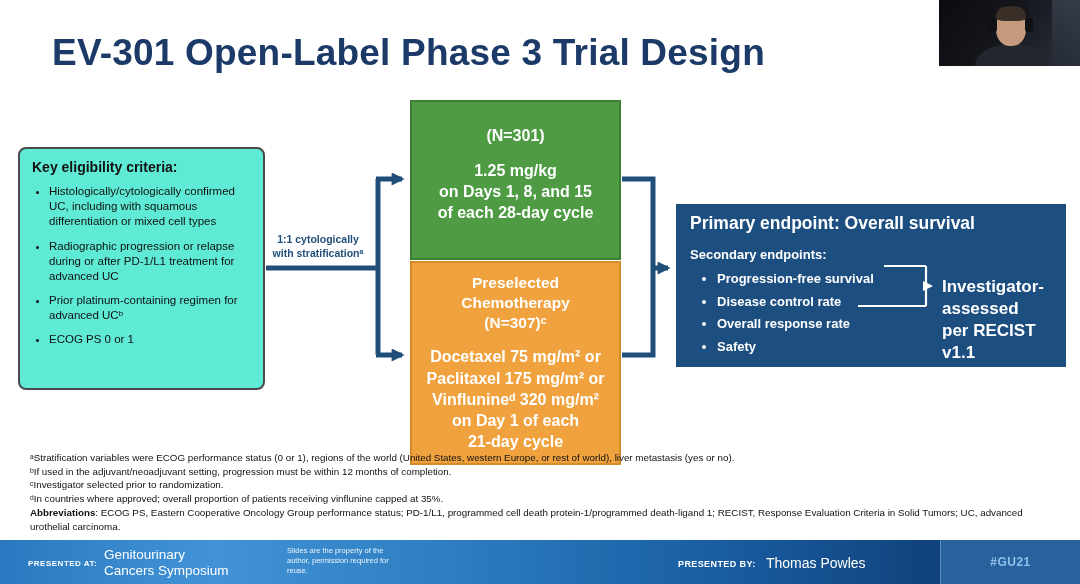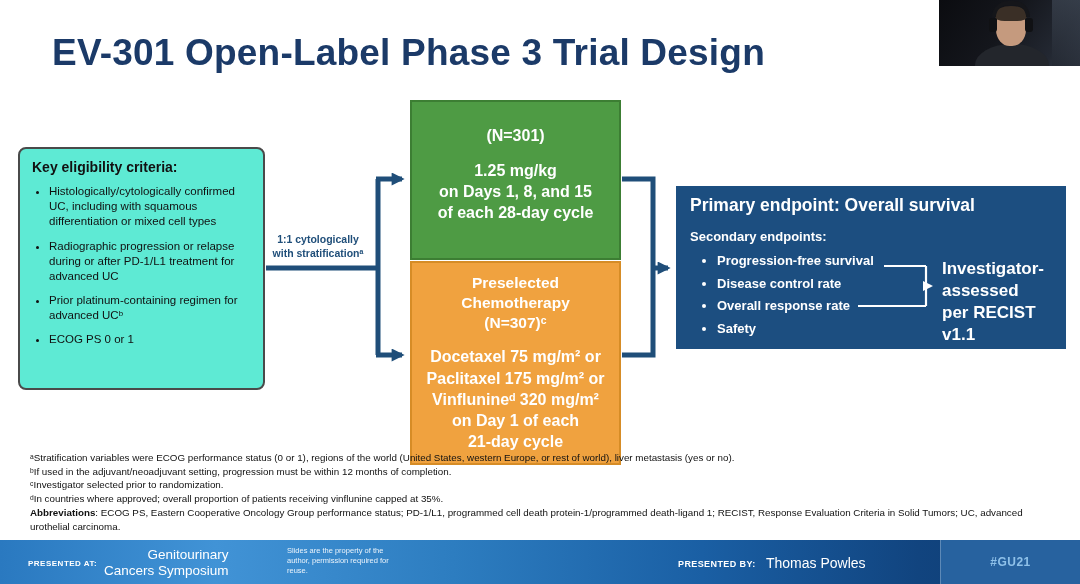--- a/index.html
+++ b/index.html
@@ -62,21 +62,21 @@
   .orange-box {
     left:410px; top:261px; width:211px; height:204px;
     background:#f0a23f; border:2px solid #d68c26; padding-top:10px;
   }
   .arm-name { font-size:16px; font-weight:bold; line-height:1.3; }
   .orange-box .arm-name { font-size:15.5px; }
   .arm-dose { margin-top:13px; font-size:16px; font-weight:bold; line-height:1.33; }
 
   
   .blue-box {
-    position:absolute; left:676px; top:186px; width:390px; height:163px;
+    position:absolute; left:676px; top:204px; width:390px; height:163px;
     background:#1c4e80; color:#fff; padding:9px 14px;
   }
   .primary-endpoint { font-size:17.5px; font-weight:bold; }
   .sec-heading { margin-top:13px; font-size:13px; font-weight:bold; }
   .sec-list { margin:9px 0 0 0; padding-left:27px; font-size:13px; font-weight:bold; line-height:1.2; }
   .sec-list li { margin-bottom:7px; }
   .investigator {
     position:absolute; left:266px; top:72px; width:96px;
     font-size:17px; font-weight:bold; line-height:1.3; text-align:left;
   }
@@ -90,21 +90,21 @@
     font-size:9.8px; line-height:1.4; color:#111;
   }
   .footnotes .bold { font-weight:bold; }
 
   
   .footer {
     position:absolute; left:0; bottom:0; width:1080px; height:44px; color:#fff;
     background:linear-gradient(90deg,#2a79c0 0%,#4193d6 20%,#2d7dc0 42%,#1a5fa4 65%,#11447f 85%,#0d3a6e 100%);
   }
   .presented-at { position:absolute; left:28px; top:19px; font-size:8px; font-weight:bold; letter-spacing:.5px; }
-  .symposium { position:absolute; left:104px; top:7px; font-size:13.5px; line-height:1.15;text-align:right; }
+  .symposium { position:absolute; left:104px; top:7px; font-size:13.5px; line-height:1.15; }
   .reuse-note { position:absolute; left:287px; top:6px; width:118px; font-size:7.5px; line-height:1.35; color:#eaf3fb; }
   .presented-by { position:absolute; left:678px; top:14px; }
   .presented-by .lbl { font-size:9px; font-weight:bold; letter-spacing:.4px; vertical-align:1px; }
   .presented-by .name { font-size:14px; margin-left:6px; }
   .hashtag-region {
     position:absolute; right:0; top:0; width:140px; height:44px; background:#27629f;
     display:flex; align-items:center; justify-content:center;
     border-left:1px solid rgba(255,255,255,.25);
   }
   .hashtag { font-size:12px; font-weight:bold; color:#8fc1e9; letter-spacing:.5px; }

